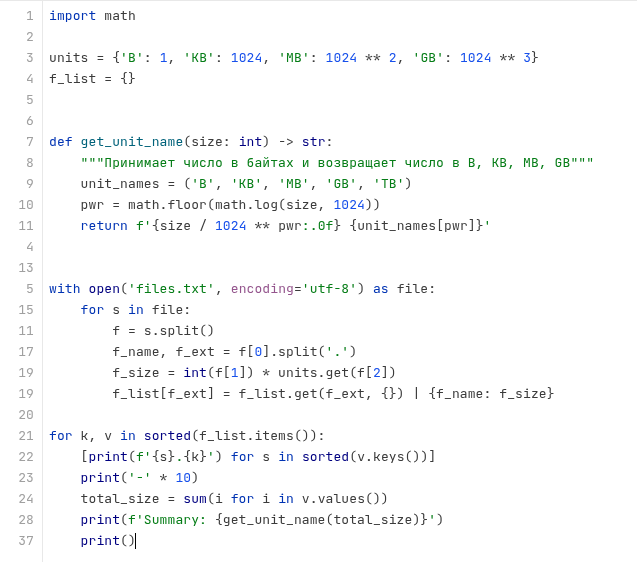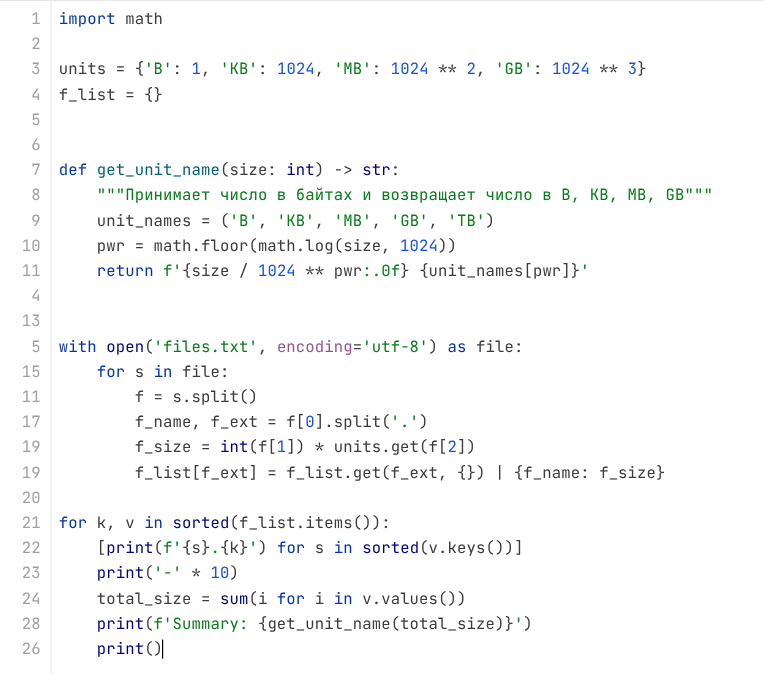--- a/index.html
+++ b/index.html
@@ -90,16 +90,16 @@
       <span class="ln">11</span>
       <span class="ln">17</span>
       <span class="ln">19</span>
       <span class="ln">19</span>
       <span class="ln">20</span>
       <span class="ln">21</span>
       <span class="ln">22</span>
       <span class="ln">23</span>
       <span class="ln">24</span>
       <span class="ln">28</span>
-      <span class="ln">26</span>
+      <span class="ln">37</span>
     </div>
   <div class="code-area" id="code"><span class="line"><span class="kw">import</span><span> math</span></span><span class="line"></span><span class="line"><span>units = {</span><span class="str">'B'</span><span>: </span><span class="num">1</span><span>, </span><span class="str">'KB'</span><span>: </span><span class="num">1024</span><span>, </span><span class="str">'MB'</span><span>: </span><span class="num">1024</span><span> ** </span><span class="num">2</span><span>, </span><span class="str">'GB'</span><span>: </span><span class="num">1024</span><span> ** </span><span class="num">3</span><span>}</span></span><span class="line"><span>f_list = {}</span></span><span class="line"></span><span class="line"></span><span class="line"><span class="kw">def </span><span class="def">get_unit_name</span><span>(size: </span><span class="builtin">int</span><span>) -&gt; </span><span class="builtin">str</span><span>:</span></span><span class="line"><span>    </span><span class="str">"""Принимает число в байтах и возвращает число в B, KB, MB, GB"""</span></span><span class="line"><span>    unit_names = (</span><span class="str">'B'</span><span>, </span><span class="str">'KB'</span><span>, </span><span class="str">'MB'</span><span>, </span><span class="str">'GB'</span><span>, </span><span class="str">'TB'</span><span>)</span></span><span class="line"><span>    pwr = math.floor(math.log(size, </span><span class="num">1024</span><span>))</span></span><span class="line"><span>    </span><span class="kw">return </span><span class="str">f'</span><span>{size / </span><span class="num">1024</span><span> ** pwr</span><span class="str">:.0f</span><span>}</span><span class="str"> </span><span>{unit_names[pwr]}</span><span class="str">'</span></span><span class="line"></span><span class="line"></span><span class="line"><span class="kw">with </span><span class="builtin">open</span><span>(</span><span class="str">'files.txt'</span><span>, </span><span class="self">encoding</span><span>=</span><span class="str">'utf-8'</span><span>) </span><span class="kw">as </span><span>file:</span></span><span class="line"><span>    </span><span class="kw">for </span><span>s </span><span class="kw">in </span><span>file:</span></span><span class="line"><span>        f = s.split()</span></span><span class="line"><span>        f_name, f_ext = f[</span><span class="num">0</span><span>].split(</span><span class="str">'.'</span><span>)</span></span><span class="line"><span>        f_size = </span><span class="builtin">int</span><span>(f[</span><span class="num">1</span><span>]) * units.get(f[</span><span class="num">2</span><span>])</span></span><span class="line"><span>        f_list[f_ext] = f_list.get(f_ext, {}) | {f_name: f_size}</span></span><span class="line"></span><span class="line"><span class="kw">for </span><span>k, v </span><span class="kw">in </span><span class="builtin">sorted</span><span>(f_list.items()):</span></span><span class="line"><span>    [</span><span class="builtin">print</span><span>(</span><span class="str">f'</span><span>{s}</span><span class="str">.</span><span>{k}</span><span class="str">'</span><span>) </span><span class="kw">for </span><span>s </span><span class="kw">in </span><span class="builtin">sorted</span><span>(v.keys())]</span></span><span class="line"><span>    </span><span class="builtin">print</span><span>(</span><span class="str">'-'</span><span> * </span><span class="num">10</span><span>)</span></span><span class="line"><span>    total_size = </span><span class="builtin">sum</span><span>(i </span><span class="kw">for </span><span>i </span><span class="kw">in </span><span>v.values())</span></span><span class="line"><span>    </span><span class="builtin">print</span><span>(</span><span class="str">f'Summary: </span><span>{get_unit_name(total_size)}</span><span class="str">'</span><span>)</span></span><span class="line"><span>    </span><span class="builtin">print</span><span>()</span><span class="caret"></span></span></div>
 </div>
 
 </body></html>

